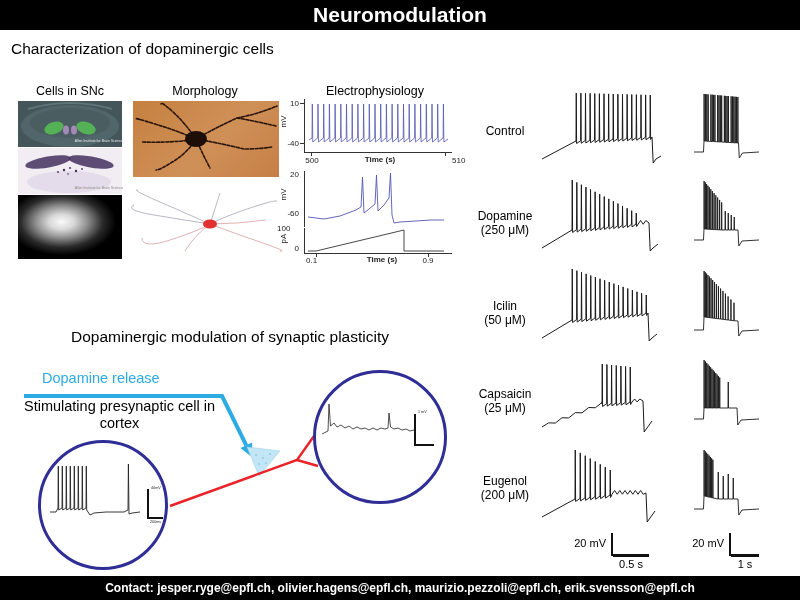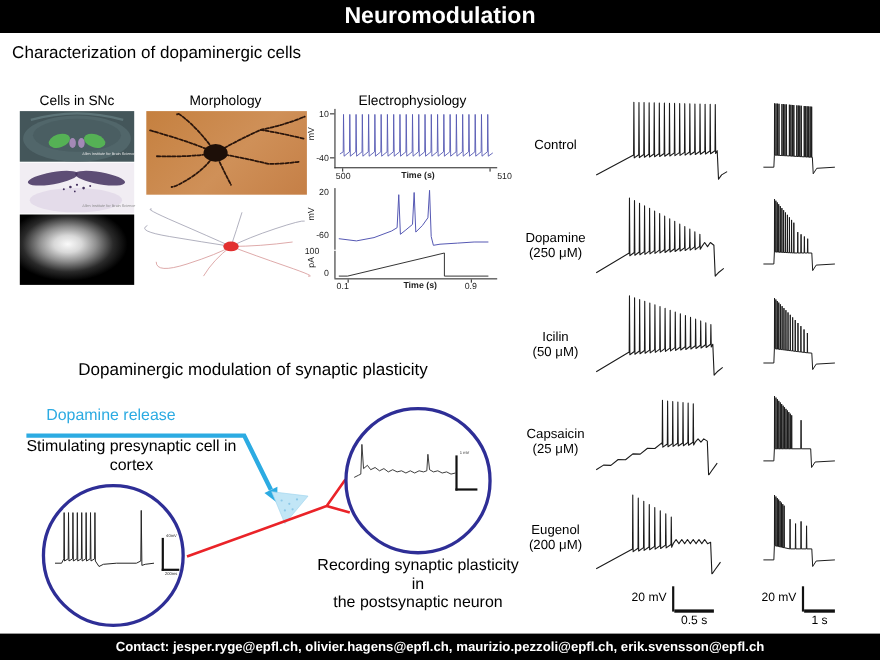--- a/index.html
+++ b/index.html
@@ -134,24 +134,20 @@
   <div class="abs tick" style="left:306px;top:256px;width:20px;text-align:left;">0.1</div>
   <div class="abs tick" style="left:418px;top:256px;width:20px;text-align:center;">0.9</div>
   <div class="abs axlab" style="left:352px;top:255px;width:60px;text-align:center;">Time (s)</div>
 
   <div class="abs sect-title" style="left:30px;top:328px;width:400px;text-align:center;">Dopaminergic modulation of synaptic plasticity</div>
   <div class="abs cyan-label" style="left:42px;top:370px;">Dopamine release</div>
   <div class="abs cap" style="left:22px;top:398px;width:195px;">
     <div>Stimulating presynaptic cell in</div>
     <div>cortex</div>
   </div>
-  <div class="abs cap" style="left:285px;top:506px;width:190px;">
-    <div>Recording synaptic plasticity in</div>
-    <div>the postsynaptic neuron</div>
-  </div>
 
   <svg class="abs" style="left:0;top:360px;" width="470" height="220">
     <path d="M24 36 L222 36 L246.3 85.3" stroke="#2cabe2" stroke-width="4" fill="none"></path>
     <polygon points="252,97 252.2,82.5 240.4,88.1" fill="#2cabe2"></polygon>
     <polygon points="247,87 280,91 259,116" fill="#c2e6f6" stroke="#9fd4ee" stroke-width=".6"></polygon>
     <circle cx="256" cy="95" r="1" fill="#8cc8e8"></circle>
       <circle cx="263" cy="98" r="1" fill="#8cc8e8"></circle>
     <circle cx="270" cy="94" r="1" fill="#8cc8e8"></circle>
       <circle cx="259" cy="104" r="1" fill="#8cc8e8"></circle>
     <circle cx="266" cy="103" r="1" fill="#8cc8e8"></circle>

